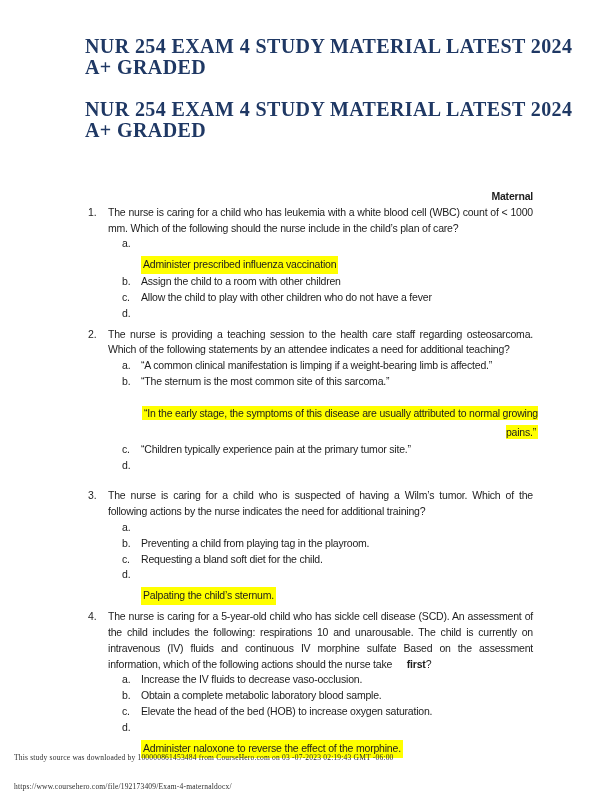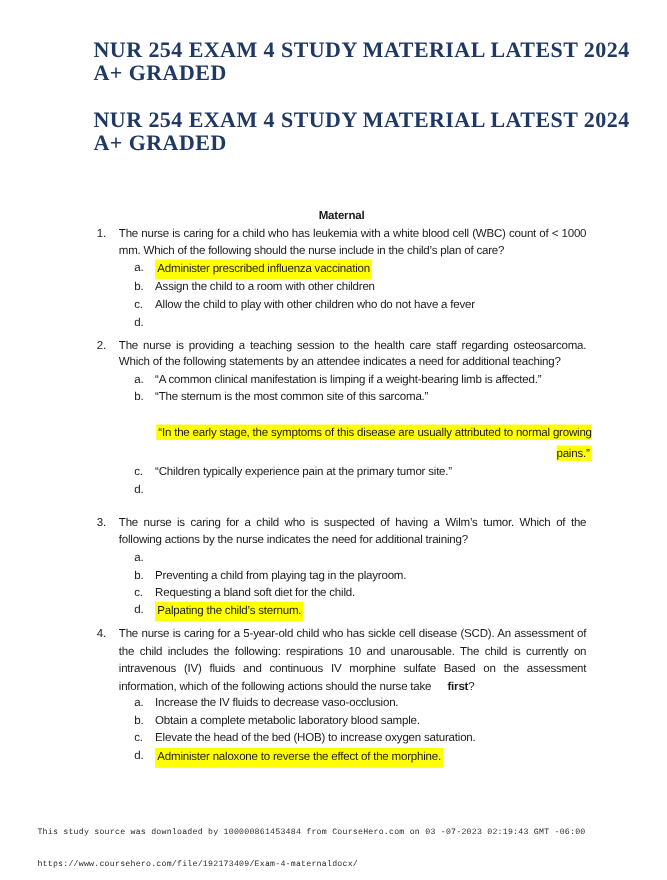--- a/index.html
+++ b/index.html
@@ -26,45 +26,45 @@
 
   .content {
     width: 445px;
     margin: 48px 0 0 88px;
     font-size: 10.5px;
     line-height: 15.8px;
     letter-spacing: -0.2px;
   }
   .section-heading {
     font-weight: bold;
-    text-align: center;
+    text-align: right;
   }
   .q-row { display: flex; }
   .q-num { flex: 0 0 20px; width: 20px; }
   .q-text { flex: 1; text-align: justify; }
   .q-text b { font-weight: bold; padding-left: 12px; }
   .options { }
   .opt-row { display: flex; margin-left: 34px; }
   .opt-letter { flex: 0 0 19px; width: 19px; }
   .opt-text { }
-  .hl { background: #ffff00; padding: 1px 2px; }
+  .hl { background: #ffff00; padding: 1px 2px; margin-top: 20px; }
   .note-block {
     margin: 14px 0 0 53px;
     width: 397px;
     line-height: 19px;
     text-align: right;
   }
   .q-2 { margin-top: 5px; }
   .q-3 { margin-top: 15px; }
   .q-4 { margin-top: 4px; }
 
   .footer-line {
     position: absolute;
-    left: 34px;
-    font-family: Liberation Mono, monospace;
+    left: 14px;
+    font-family: Liberation Serif, serif;
     font-size: 7.5px;
     letter-spacing: 0.2px;
     color: #2b2b2b;
     white-space: nowrap;
   }
   .footer-line1 { top: 753px; }
   .footer-line2 { top: 782px; }
 </style>
 </head>
 <body>

